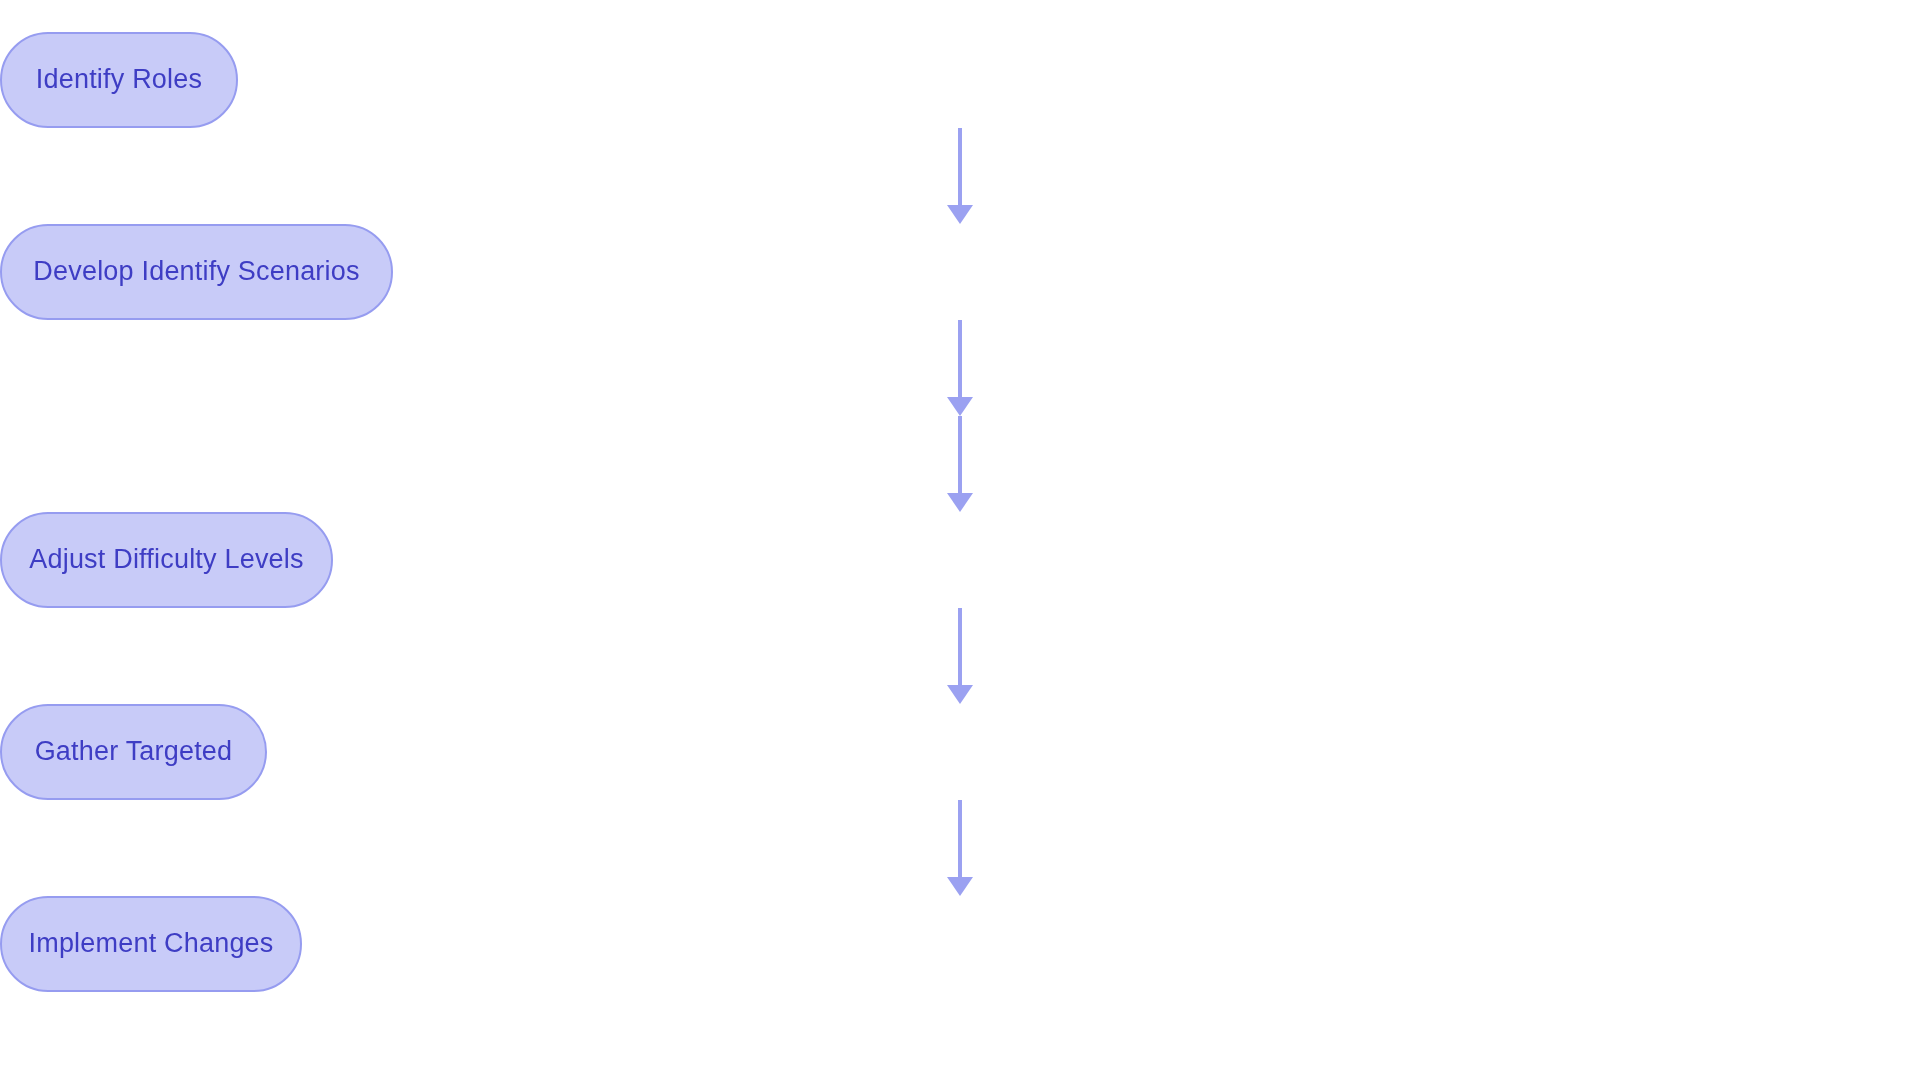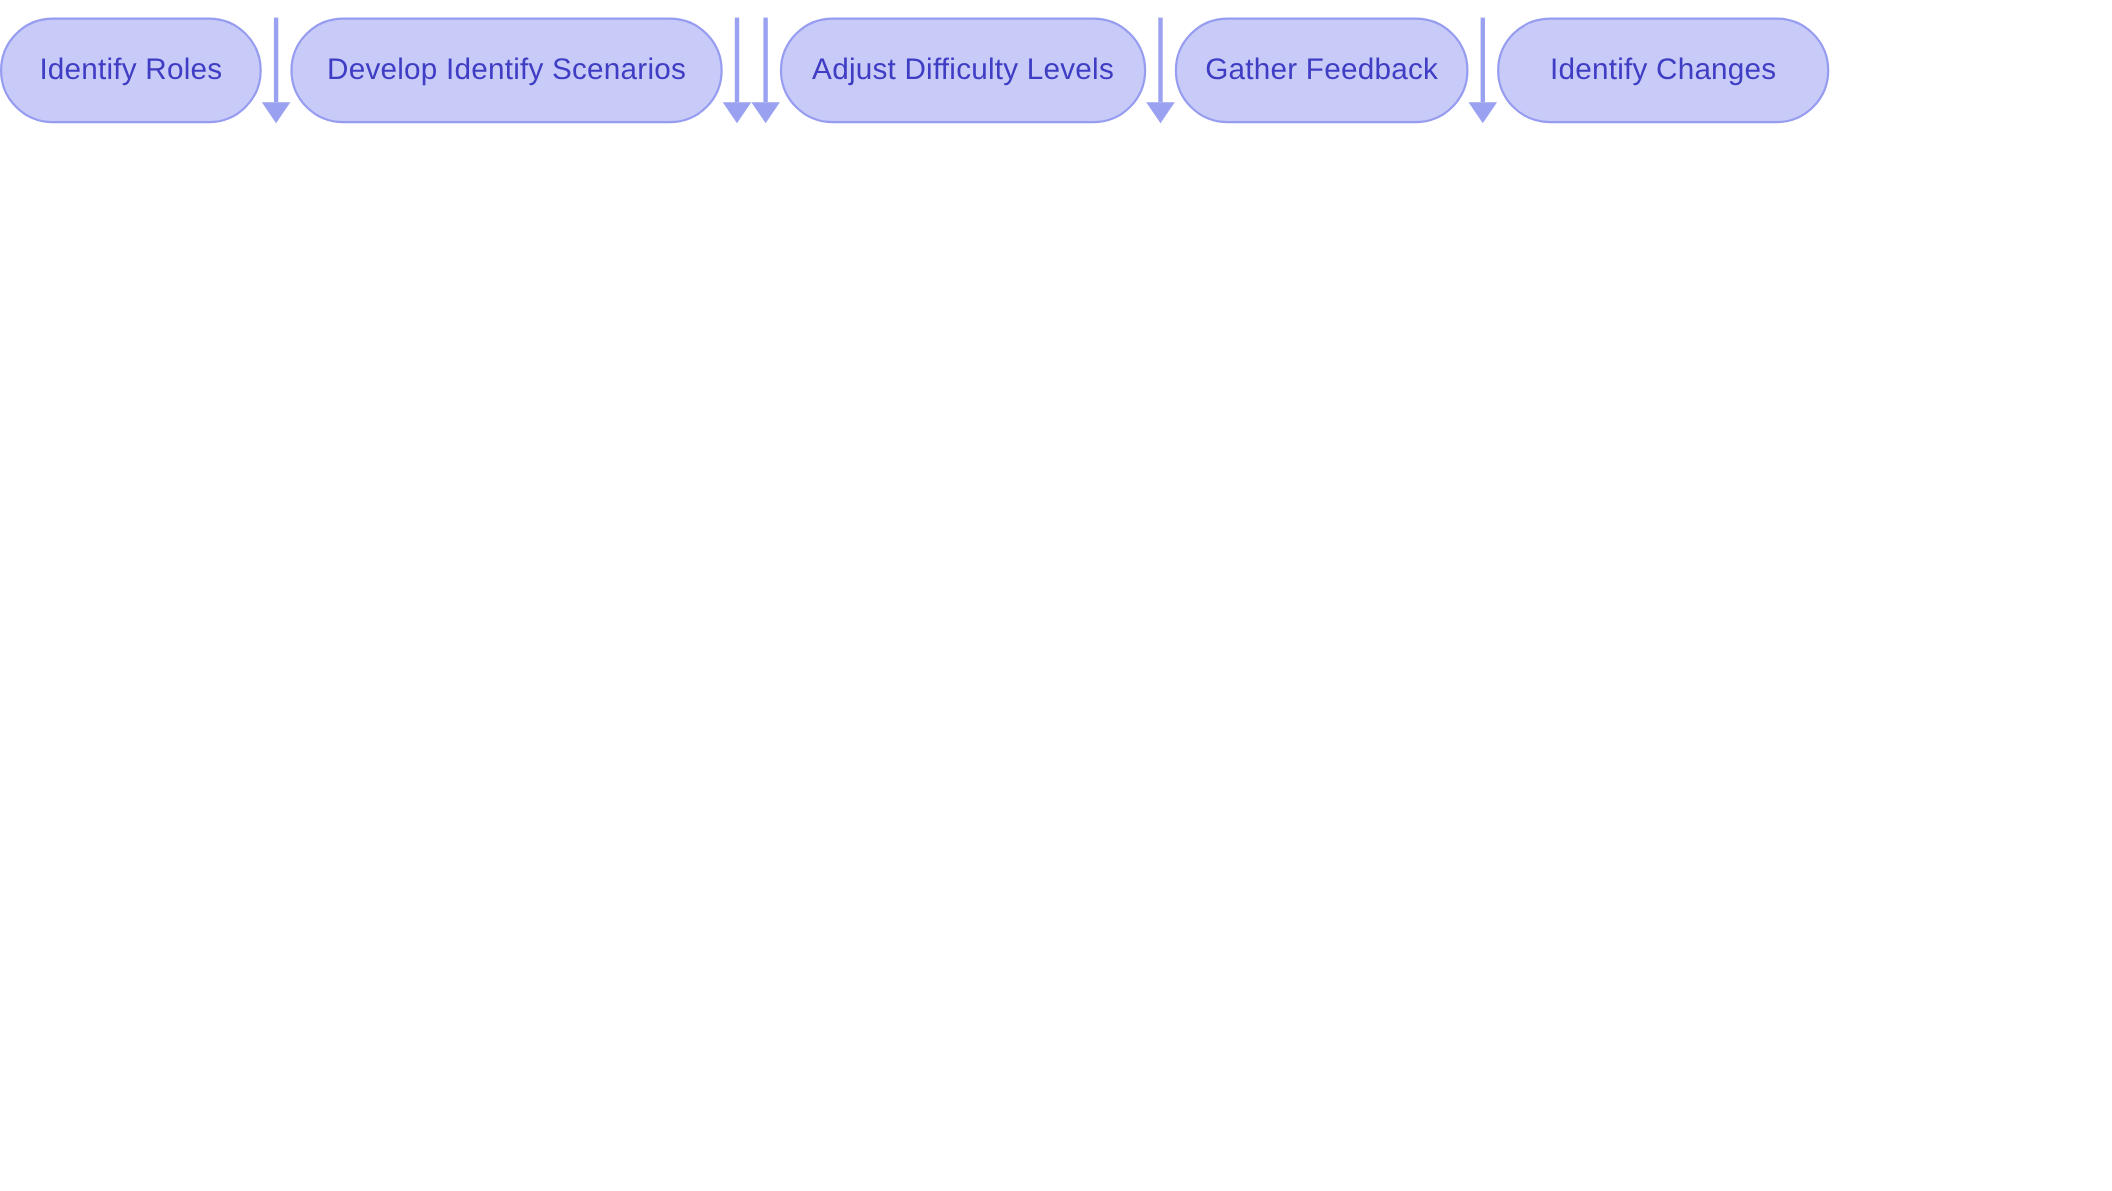--- a/index.html
+++ b/index.html
@@ -10,26 +10,25 @@
   .canvas {
     position: relative;
     width: 1920px;
     height: 1083px;
     background: #ffffff;
     overflow: hidden;
     font-family: "Liberation Sans", sans-serif;
   }
   .flow {
     position: absolute;
-    top: 16px;
+    top: 32px;
     left: 0;
     width: 100%;
     display: flex;
-    flex-direction: row;
-    align-items: center;
+    flex-direction: column;
   }
   .node {
     box-sizing: border-box;
     height: 96px;
     border-radius: 48px;
     background: #c8cbf8;
     border: 2px solid #969cf0;
     display: flex;
     align-items: center;
     justify-content: center;
@@ -102,26 +101,26 @@
     <div class="node n4">
       <span class="node-label">Adjust Difficulty Levels</span>
     </div>
 
     <div class="arrow">
       <div class="arrow-shaft"></div>
       <div class="arrow-head"></div>
     </div>
 
     <div class="node n5">
-      <span class="node-label">Gather Feedback</span>
+      <span class="node-label">Gather Targeted</span>
     </div>
 
     <div class="arrow">
       <div class="arrow-shaft"></div>
       <div class="arrow-head"></div>
     </div>
 
     <div class="node n6">
-      <span class="node-label">Identify Changes</span>
+      <span class="node-label">Implement Changes</span>
     </div>
 
   </div>
 </div>
 
 </body></html>

